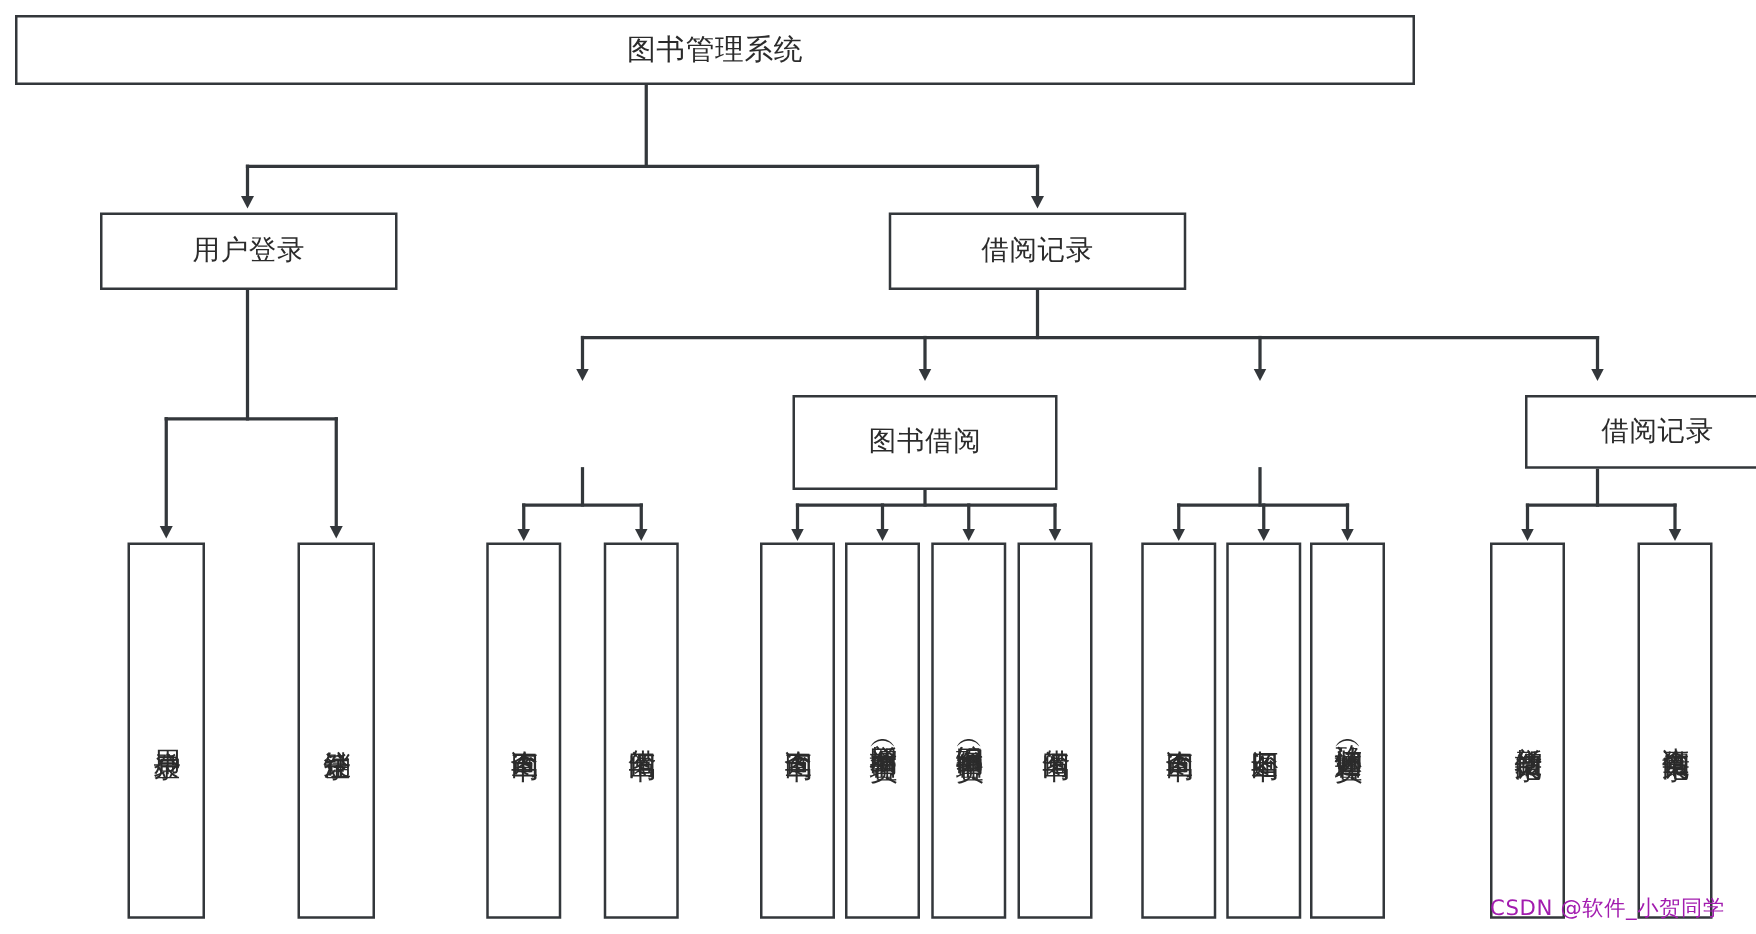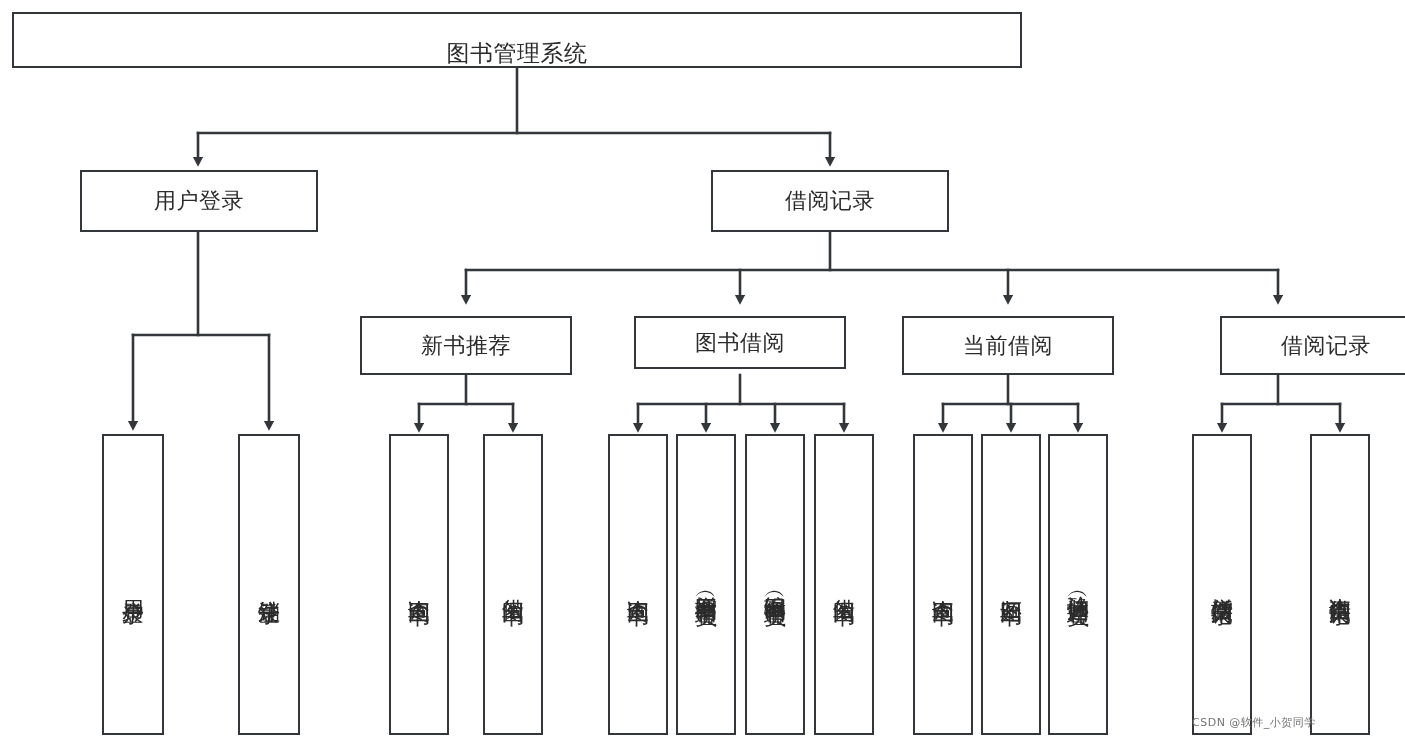--- a/index.html
+++ b/index.html
@@ -55,22 +55,22 @@
   .node.leaf .label {
     writing-mode: vertical-rl;
     text-orientation: upright;
     white-space: nowrap;
     font-size: 22px;
     line-height: 1.08;
     letter-spacing: 1.5px;
   }
   .watermark {
     position: absolute;
-    font-size: 11px;
-    color: #737373;
+    font-size: 17px;
+    color: #a21caf;
     white-space: nowrap;
     z-index: 3;
     letter-spacing: 0.5px;
   }
 </style>
 </head>
 <body>
 
 <div id="canvas">
 
@@ -119,39 +119,33 @@
       <path d="M1011,404 L1011,424" marker-end="url(#arrow)"></path>
       <path d="M1078,404 L1078,424" marker-end="url(#arrow)"></path>
 
       <path d="M1278,375 L1278,404"></path>
       <path d="M1222,404 L1340,404"></path>
       <path d="M1222,404 L1222,424" marker-end="url(#arrow)"></path>
       <path d="M1340,404 L1340,424" marker-end="url(#arrow)"></path>
     </g>
   </svg>
 
-  <div class="node root" style="left:12px; top:12px; width:1010px; height:56px;align-items:flex-end;">
+  <div class="node root" style="left:12px; top:12px; width:1120px; height:56px;">
     <span class="label">图书管理系统</span>
   </div>
 
   <div class="node level2" style="left:80px; top:170px; width:238px; height:62px;">
     <span class="label">用户登录</span>
   </div>
   <div class="node level2" style="left:711px; top:170px; width:238px; height:62px;">
     <span class="label">借阅记录</span>
   </div>
 
-  <div class="node level2" style="left:360px; top:316px; width:212px; height:59px;">
-    <span class="label">新书推荐</span>
-  </div>
-  <div class="node level2" style="left:634px; top:316px; width:212px; height:53px;">
+  <div class="node level2" style="left:634px; top:316px; width:212px; height:76px;">
     <span class="label">图书借阅</span>
-  </div>
-  <div class="node level2" style="left:902px; top:316px; width:212px; height:59px;">
-    <span class="label">当前借阅</span>
   </div>
   <div class="node level2" style="left:1172px; top:316px; width:212px; height:59px;margin-left:48px;">
     <span class="label">借阅记录</span>
   </div>
 
   <div class="node leaf" style="left:102px; top:434px; width:62px; height:301px;">
     <span class="label">用户登录</span>
   </div>
   <div class="node leaf" style="left:238px; top:434px; width:62px; height:301px;">
     <span class="label">注销登录</span>

